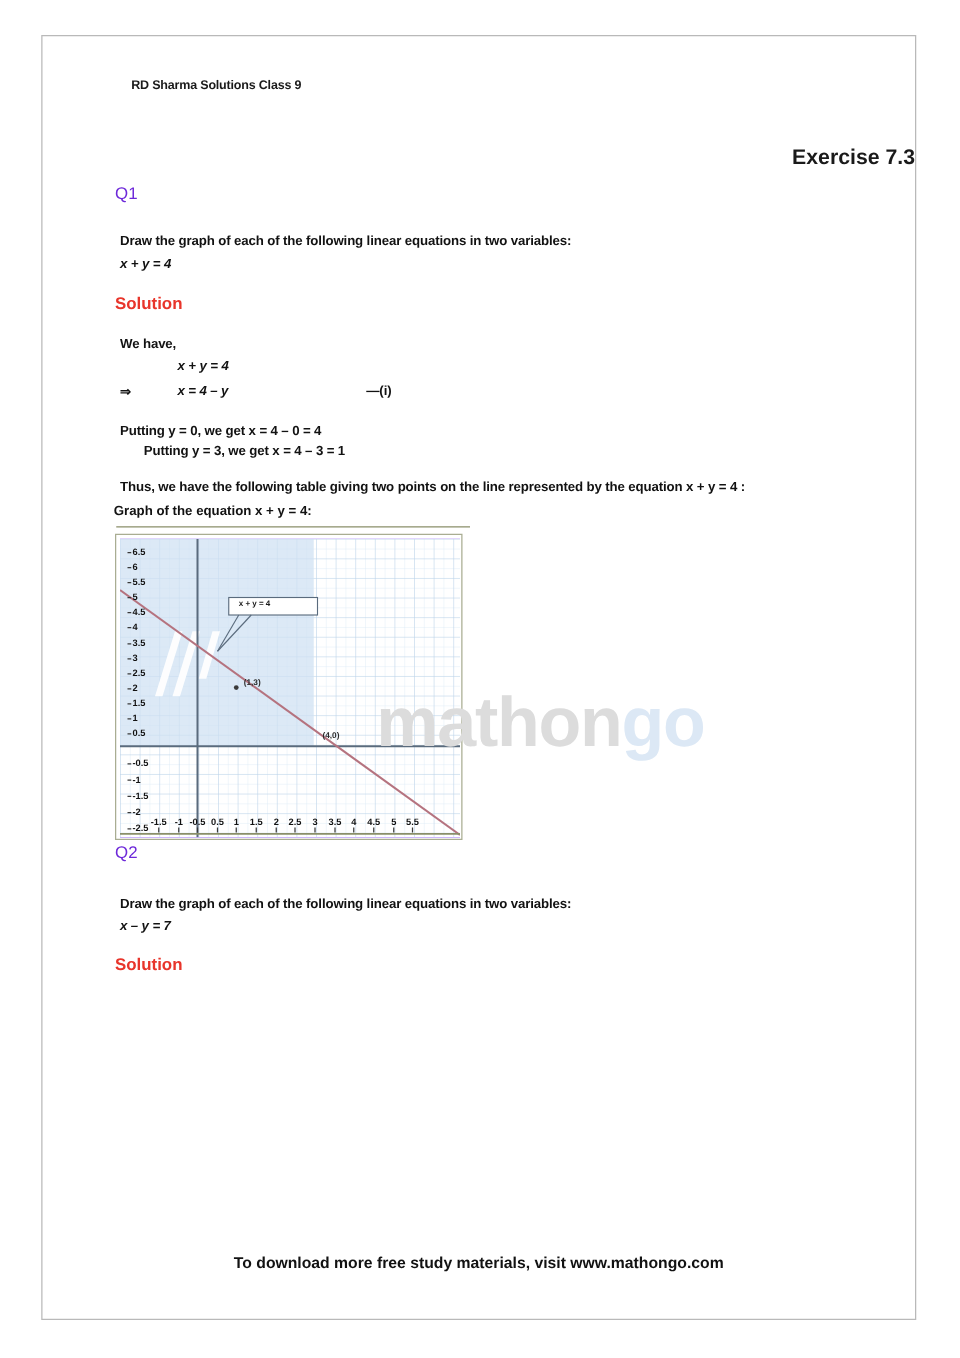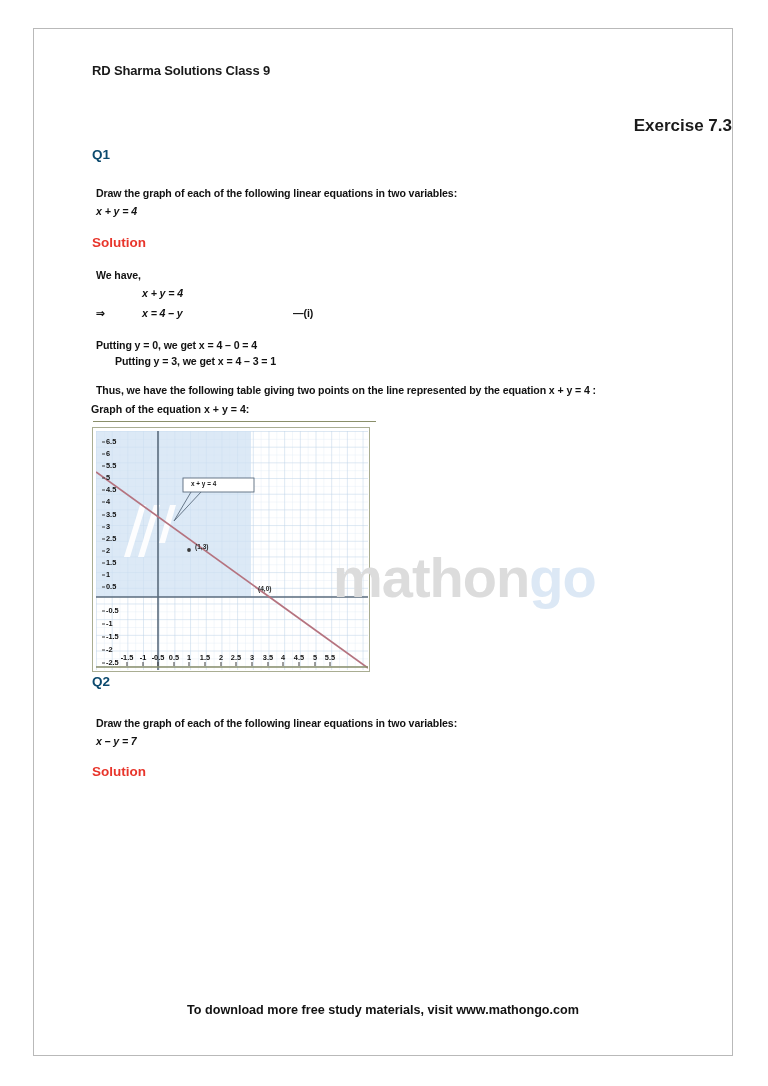--- a/index.html
+++ b/index.html
@@ -30,23 +30,23 @@
   
   #doc-header {
     position: absolute;
     left: 0;
     top: 34px;
     width: 100%;
     height: 20px;
   }
   #header-left {
     position: absolute;
-    left: 58px;
+    left: 71px;
     top: 0;
-    font-size: 13px;
+    font-size: 10px;
     font-weight: bold;
     color: #1a1a1a;
     letter-spacing: -0.15px;
     white-space: nowrap;
   }
   #header-right {
     position: absolute;
     left: 355px;
     top: 0;
     font-size: 13.2px;
@@ -65,22 +65,22 @@
     font-size: 17px;
     font-weight: bold;
     color: #1a1a1a;
   }
 
   
   .q-heading {
     position: absolute;
     left: 58px;
     font-size: 13.5px;
-    font-weight: bold;
-    color: #0c4a6e;
+    font-weight: normal;
+    color: #6d28d9;
     letter-spacing: 0px;
   }
   .sol-heading {
     position: absolute;
     left: 58px;
     font-size: 13.5px;
     font-weight: bold;
     color: #e8352b;
   }
 
@@ -160,21 +160,21 @@
   #watermark-text {
     position: absolute;
     left: 62px;
     top: 0px;
     font-size: 56px;
     font-weight: bold;
     letter-spacing: -1px;
     line-height: 66px;
     white-space: nowrap;
   }
-  .wm-dark { color: #dcdcdc; margin-left: 32px; }
+  .wm-dark { color: #dcdcdc; }
   .wm-blue { color: #dce8f5; }
 
   
   #doc-footer {
     position: absolute;
     left: 0;
     bottom: 38px;
     width: 100%;
     text-align: center;
     font-size: 12.6px;

